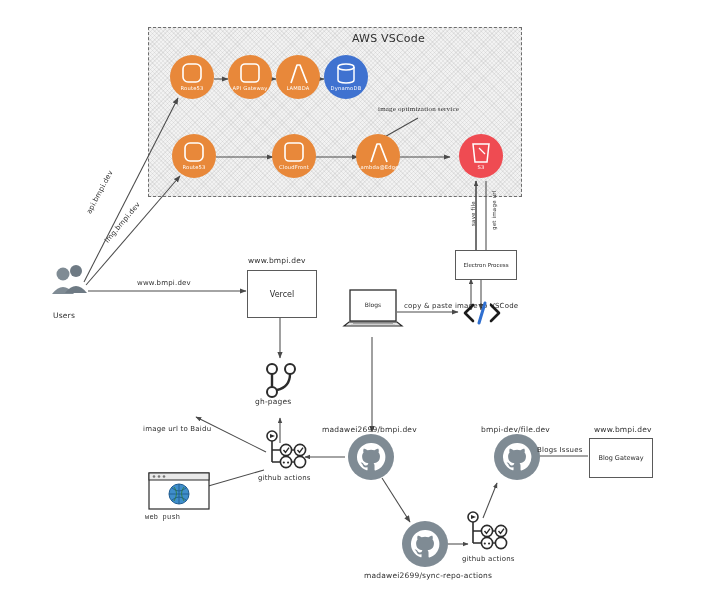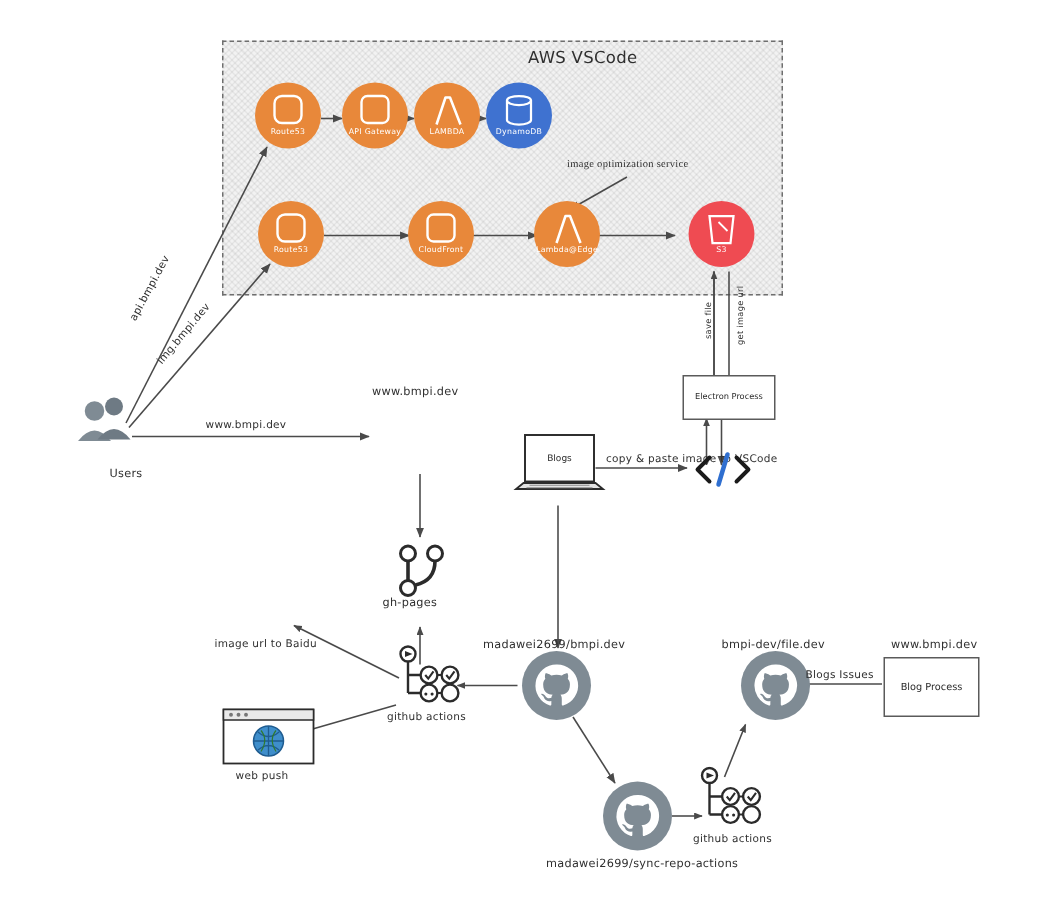--- a/index.html
+++ b/index.html
@@ -155,27 +155,30 @@
   <div class="lbl" style="left:378px;top:106px;font-family:Liberation Serif, serif;">image optimization service</div>
 
   <div class="abs" style="left:50px;top:262px;width:44px;height:34px;">
     <svg viewBox="0 0 44 34" class="glyph">
       <circle cx="13" cy="12" r="6.5" fill="#7f8b94"></circle>
       <path d="M2 32 q11 -14 22 0 z" fill="#7f8b94"></path>
       <circle cx="26" cy="9" r="6" fill="#6e7a84"></circle>
       <path d="M15 31 q11 -14 22 0 z" fill="#6e7a84"></path>
     </svg>
   </div>
-  <div class="lbl mid" style="left:53px;top:312px;margin-left:20px;">Users</div>
+  <div class="lbl mid" style="left:53px;top:312px;">Users</div>
 
   <div class="lbl" style="left:86px;top:212px;transform:rotate(-62deg);transform-origin:left top;">api.bmpi.dev</div>
   <div class="lbl" style="left:104px;top:240px;transform:rotate(-50deg);transform-origin:left top;">img.bmpi.dev</div>
   <div class="lbl" style="left:137px;top:280px;">www.bmpi.dev</div>
 
   <div class="lbl mid" style="left:248px;top:257px;">www.bmpi.dev</div>
+  <div class="rectbox" style="left:247px;top:270px;width:68px;height:46px;">
+    <span>Vercel</span>
+  </div>
 
   <div class="abs" style="left:262px;top:360px;width:38px;height:40px;">
     <svg viewBox="0 0 38 40" class="glyph">
       <circle cx="10" cy="9" r="5" fill="#ffffff" stroke="#2b2b2b" stroke-width="2"></circle>
       <circle cx="28" cy="9" r="5" fill="#ffffff" stroke="#2b2b2b" stroke-width="2"></circle>
       <circle cx="10" cy="32" r="5" fill="#ffffff" stroke="#2b2b2b" stroke-width="2"></circle>
       <path d="M10 14 V27" stroke="#2b2b2b" stroke-width="2.4" fill="none"></path>
       <path d="M28 14 q0 13 -13 16" stroke="#2b2b2b" stroke-width="2.4" fill="none"></path>
     </svg>
   </div>
@@ -188,21 +191,21 @@
       <rect x="1" y="1" width="60" height="36" fill="#ffffff" stroke="#2b2b2b" stroke-width="1.2"></rect>
       <rect x="1" y="1" width="60" height="7" fill="#e9e9e9" stroke="#2b2b2b" stroke-width="1"></rect>
       <circle cx="6" cy="4.5" r="1.3" fill="#777"></circle>
         <circle cx="11" cy="4.5" r="1.3" fill="#777"></circle>
       <circle cx="16" cy="4.5" r="1.3" fill="#777"></circle>
       <circle cx="31" cy="22" r="10" fill="#3f8ecb" stroke="#1f5c90" stroke-width="1"></circle>
       <path d="M21 22 H41 M31 12 v20 M24 16 q7 6 14 0 M24 28 q7 -6 14 0" stroke="#1f5c90" stroke-width=".9" fill="none"></path>
       <path d="M26 15 q5 6 0 14 M36 15 q-5 6 0 14" stroke="#2f7a2f" stroke-width=".8" fill="none"></path>
     </svg>
   </div>
-  <div class="lbl" style="left:157px;top:514px;">web push</div>
+  <div class="lbl" style="left:145px;top:514px;font-family:Liberation Mono, monospace;">web push</div>
 
   <div class="abs" style="left:342px;top:288px;width:62px;height:48px;">
     <svg viewBox="0 0 62 48" class="glyph">
       <rect x="8" y="2" width="46" height="31" fill="#ffffff" stroke="#2b2b2b" stroke-width="1.3"></rect>
       <path d="M2 38 H60 L55 34 H7 Z" fill="#e3e3e3" stroke="#2b2b2b" stroke-width="1.2"></path>
       <g stroke="#8a8a8a" stroke-width=".7">
         <path d="M11 35.5 H51"></path>
           <path d="M9 37.2 H53"></path>
       </g>
       <text x="31" y="19" font-size="6" fill="#2b2b2b" text-anchor="middle" font-family="DejaVu Sans, sans-serif">Blogs</text>
@@ -272,21 +275,21 @@
                0.77 1.92 0.29 3.35 0.14 3.7 0.9 0.98 1.44 2.23 1.44 3.76
                0 5.38 -3.27 6.56 -6.39 6.91 0.5 0.43 0.95 1.3 0.95 2.62
                v3.88 c0 0.37 0.25 0.81 0.96 0.67 A14 14 0 0 0 23 9 z" fill="#ffffff"></path>
     </svg>
   </div>
 
   <div class="lbl" style="left:537px;top:447px;">Blogs Issues</div>
 
   <div class="lbl mid" style="left:594px;top:426px;">www.bmpi.dev</div>
   <div class="rectbox" style="left:589px;top:438px;width:62px;height:38px;font-size:6.5px;">
-    <span>Blog Process</span>
+    <span>Blog Gateway</span>
   </div>
 
   <div class="circ gray" style="left:402px;top:521px;width:46px;height:46px;">
     <svg viewBox="0 0 46 46" class="glyph">
       <path d="M23 9 a14 14 0 0 0 -4.4 27.3 c0.7 0.13 0.96 -0.3 0.96 -0.67
                v-2.35 c-3.9 0.85 -4.72 -1.88 -4.72 -1.88 -0.64 -1.62 -1.56 -2.05 -1.56 -2.05
                -1.27 -0.87 0.1 -0.85 0.1 -0.85 1.4 0.1 2.14 1.44 2.14 1.44
                1.25 2.14 3.28 1.52 4.08 1.16 0.13 -0.9 0.49 -1.52 0.89 -1.87
                -3.11 -0.35 -6.38 -1.56 -6.38 -6.92 0 -1.53 0.55 -2.78 1.44 -3.76
                -0.14 -0.35 -0.62 -1.78 0.14 -3.7 0 0 1.18 -0.38 3.85 1.44

